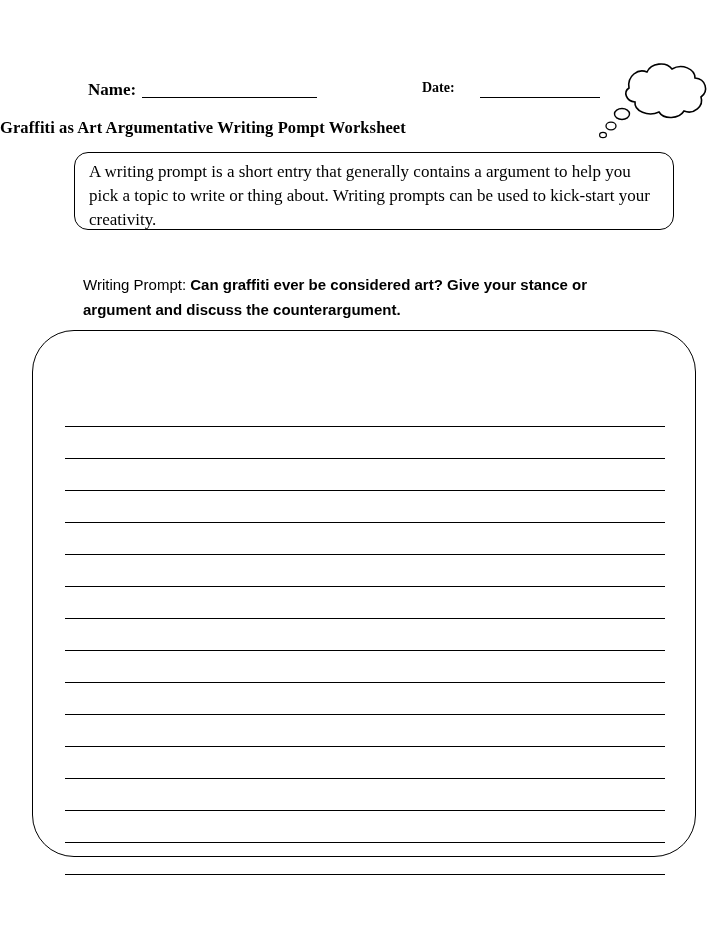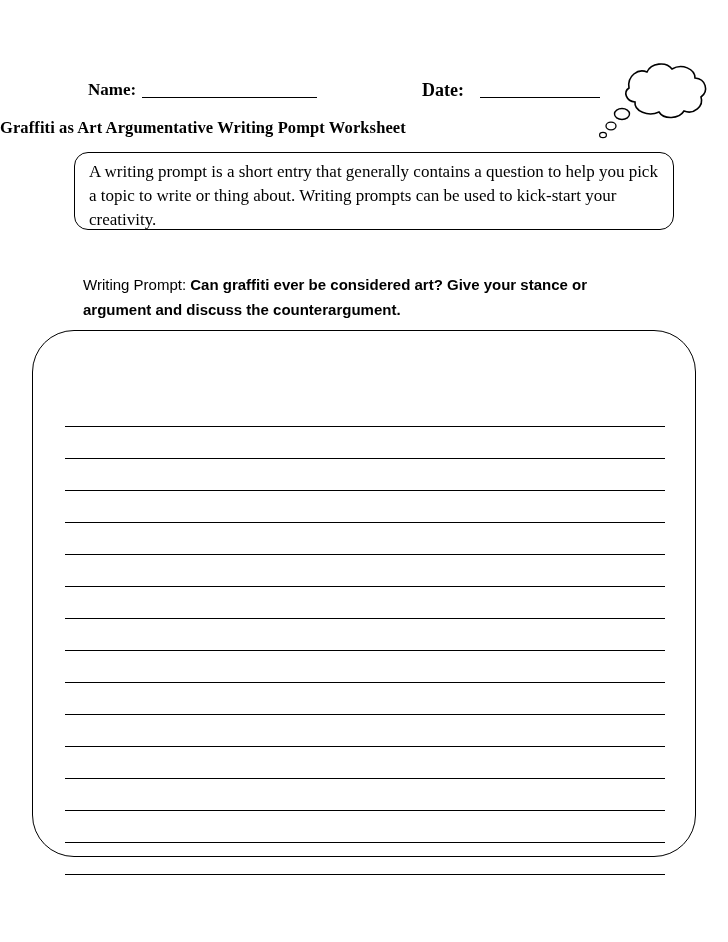--- a/index.html
+++ b/index.html
@@ -42,21 +42,21 @@
     position: absolute;
     left: 62px;
     top: 17px;
     width: 175px;
     border-bottom: 1.5px solid #000;
   }
   .date-label {
     position: absolute;
     left: 342px;
     top: 0;
-    font-size: 18px;
+    font-size: 14px;
     font-weight: bold;
     font-family: "Liberation Serif", serif;
   }
   .date-line {
     position: absolute;
     left: 400px;
     top: 17px;
     width: 120px;
     border-bottom: 1.5px solid #000;
   }
@@ -178,21 +178,21 @@
       <path d="M33 30 C31 18, 42 10, 51 14 C55 5, 70 3, 76 11 C86 5, 99 11, 99 20 C110 21, 113 33, 105 39 C108 48, 98 57, 88 53 C83 61, 68 62, 63 54 C52 59, 38 53, 39 44 C30 43, 27 34, 33 30 Z" fill="#ffffff" stroke="#000000" stroke-width="1.6"></path>
       <ellipse cx="26" cy="56" rx="7.5" ry="5.5" fill="#ffffff" stroke="#000000" stroke-width="1.4"></ellipse>
       <ellipse cx="15" cy="68" rx="5" ry="3.8" fill="#ffffff" stroke="#000000" stroke-width="1.3"></ellipse>
       <ellipse cx="7" cy="77" rx="3.4" ry="2.6" fill="#ffffff" stroke="#000000" stroke-width="1.2"></ellipse>
     </svg>
   </div>
 
   <div class="worksheet-title">Graffiti as Art Argumentative Writing Pompt Worksheet</div>
 
   <div class="info-box">
-    <p>A writing prompt is a short entry that generally contains a question to help you pick a topic to write or thing about. Writing prompts can be used to kick-start your creativity.</p>
+    <p>A writing prompt is a short entry that generally contains a argument to help you pick a topic to write or thing about. Writing prompts can be used to kick-start your creativity.</p>
   </div>
 
 
   <div class="prompt-wrap">
     <span class="prompt-label">Writing Prompt: </span><span class="prompt-text">Can graffiti ever be considered art? Give your stance or argument and discuss the counterargument.</span>
   </div>
 
   <div class="writing-area"></div>
   <div class="lines" id="lines">
       <div class="line"></div>

